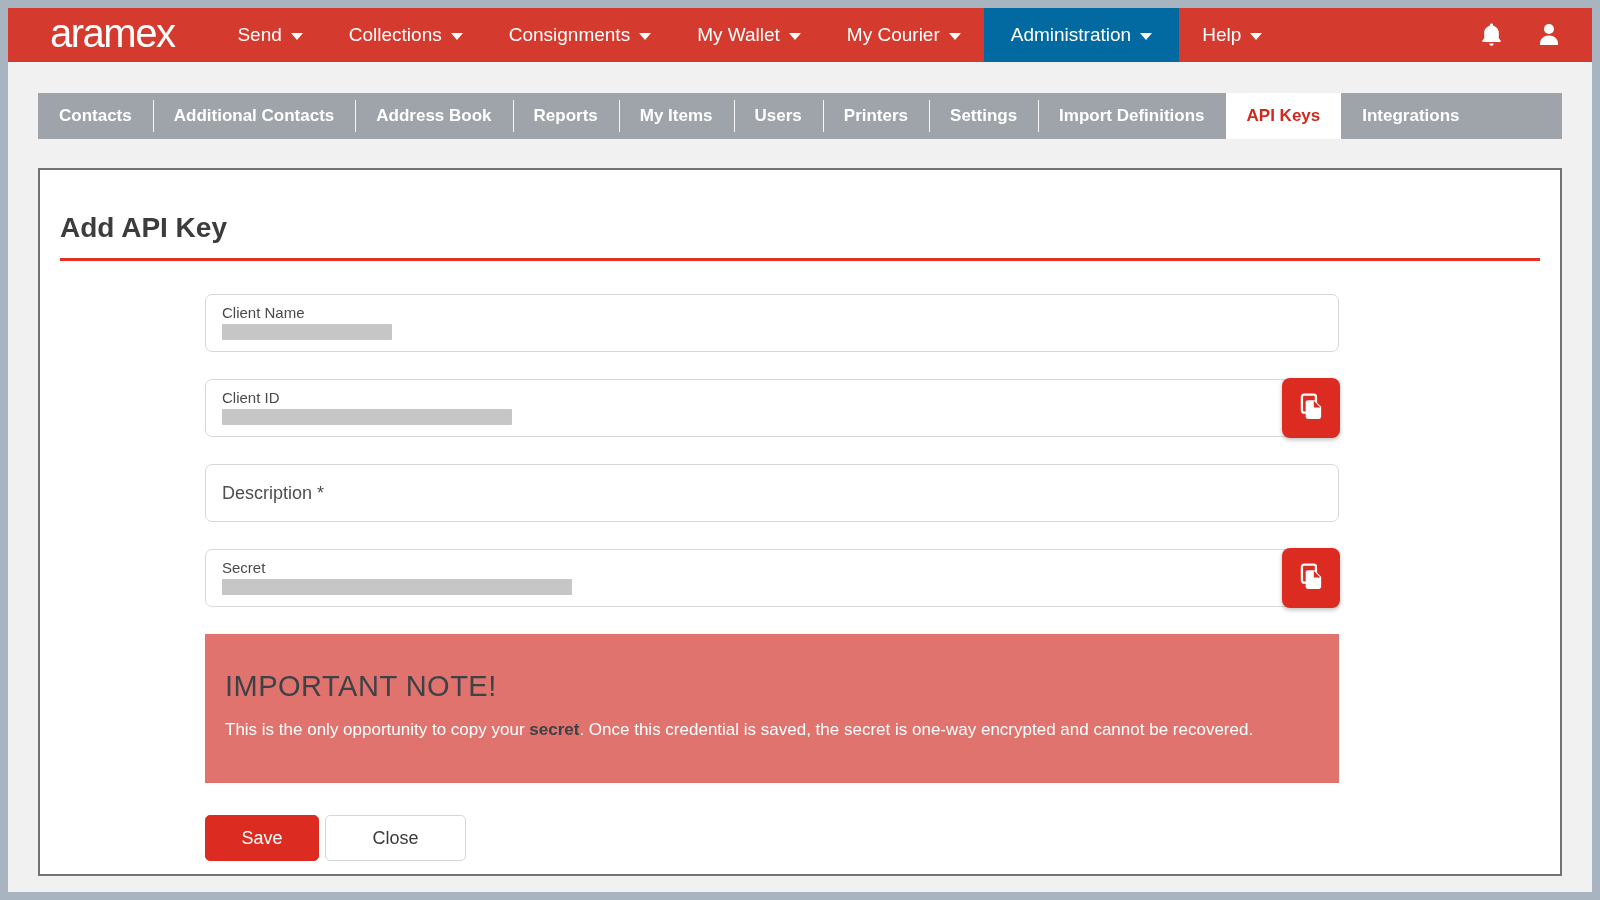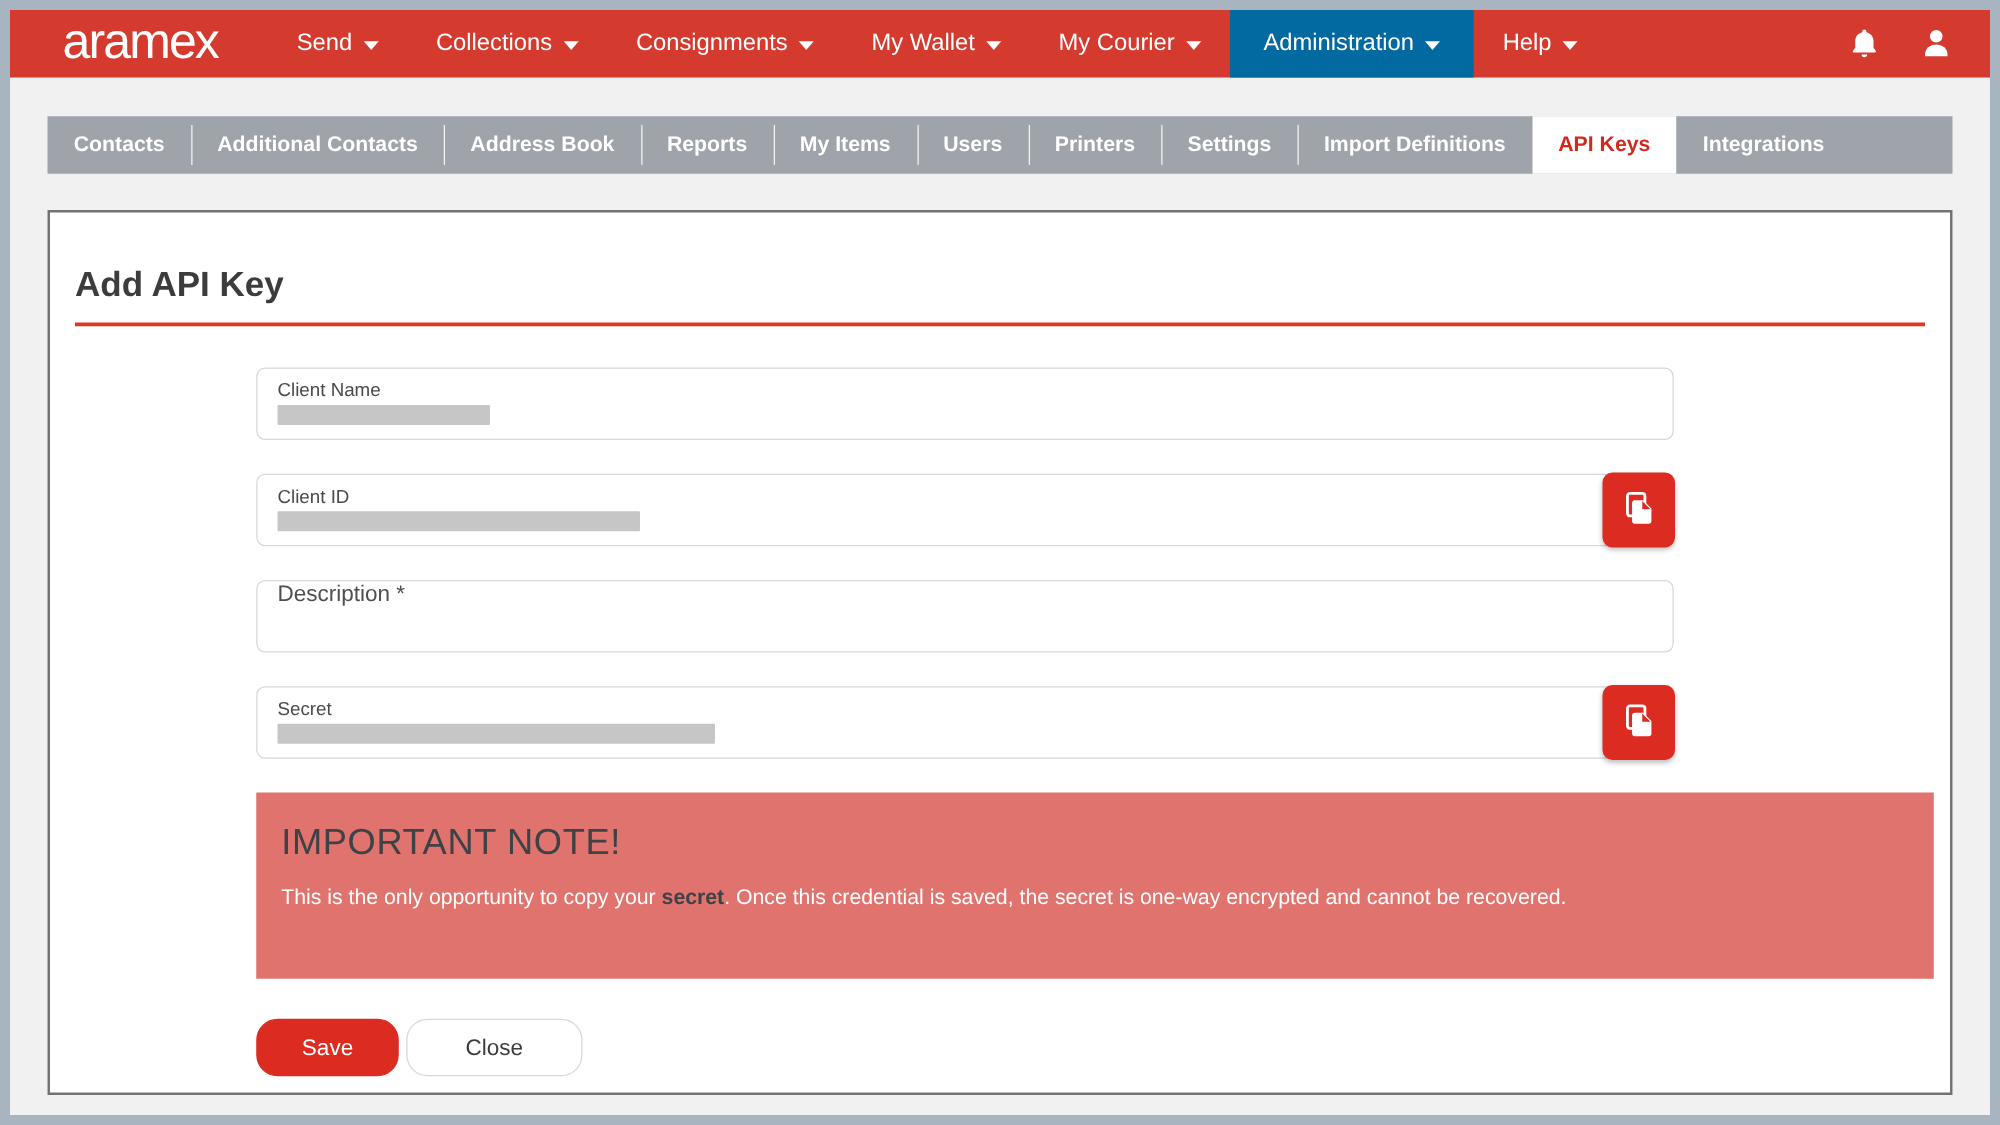--- a/index.html
+++ b/index.html
@@ -67,43 +67,43 @@
 
   .field {
     position:relative; height:58px; border:1px solid #d8d8d8; border-radius:7px;
     background:#fff; padding:9px 16px 0 16px; margin-bottom:27px; cursor:text;
   }
   .field-label { font-size:15px; color:#4a4a4a; display:block; }
   .redacted-bar { background:#c6c6c6; height:16px; margin-top:3px; border-radius:1px; }
   .bar-sm { width:170px; }
   .bar-md { width:290px; }
   .bar-lg { width:350px; }
-  .field.placeholder-only { display:flex; padding-top:0; }
+  .field.placeholder-only { display:flex; align-items:center; padding-top:0; }
   .placeholder-text { font-size:18px; color:#4f4f4f; }
 
   .copy-btn {
     position:absolute; right:-2px; top:-2px; width:58px; height:60px;
     background:#dc2b20; border:none; border-radius:8px; cursor:pointer;
     display:flex; align-items:center; justify-content:center;
     box-shadow:0 2px 4px rgba(0,0,0,0.25);
   }
 
   
   .note-box {
-    width:1342px; margin:26px 0 0 165px; background:#e0736d;
-    padding:24px 24px 28px 20px; height:149px;
+    width:1134px; margin:26px 0 0 165px; background:#e0736d;
+    padding:36px 24px 28px 20px; height:149px;
   }
   .note-title { font-size:29px; font-weight:normal; color:#3d4247; letter-spacing:0.5px; }
   .note-body { margin-top:14px; font-size:17px; color:#ffffff; line-height:1.55; max-width:1060px; }
   .note-body b { color:#3d4247; font-weight:bold; }
 
   
   .actions { margin:32px 0 0 165px; display:flex; gap:6px; }
   .btn {
-    height:46px; border-radius:17px; font-size:18px; cursor:pointer;
+    height:46px; border-radius:5px; font-size:18px; cursor:pointer;
     font-family:"Liberation Sans", sans-serif;
   }
   .btn-save { width:114px; background:#dc2b20; color:#fff; border:1px solid #dc2b20; }
   .btn-close { width:141px; background:#fff; color:#3b3b3b; border:1px solid #d7d7d7; }
 </style>
 </head>
 <body>
 
 <div class="frame">
 

